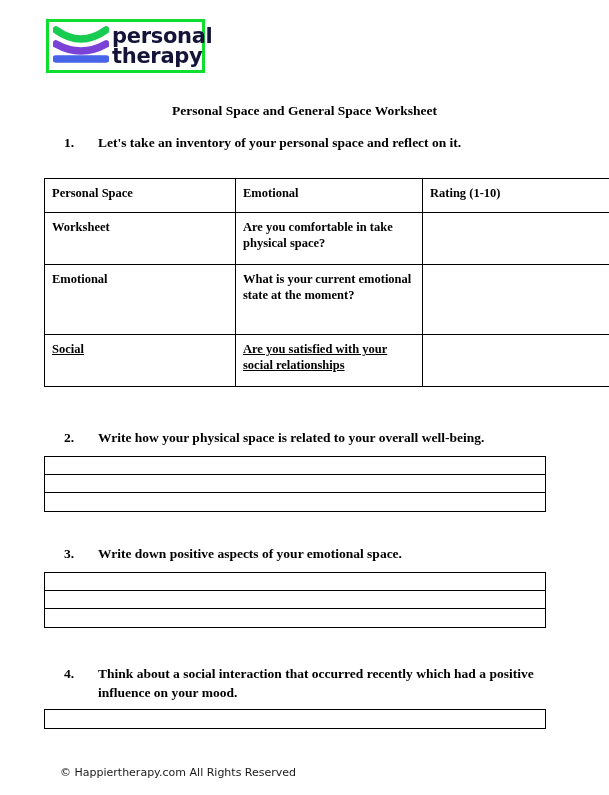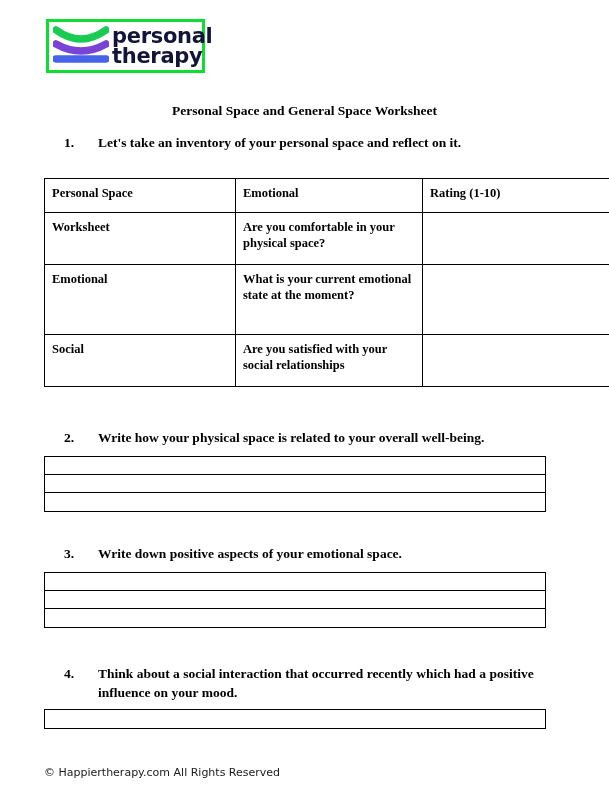--- a/index.html
+++ b/index.html
@@ -100,21 +100,21 @@
   }
   .inventory-table th {
     font-weight: bold;
     height: 20px;
   }
   .col-space  { width: 176px; }
   .col-reflect{ width: 172px; }
   .col-rating { width: 174px; }
   .row-physical  td { height: 38px; }
   .row-emotional td { height: 56px; }
-  .row-social    td { height: 38px; }
+  .row-social    td { height: 38px; text-decoration: underline; }
 
   
   .answer-box {
     position: absolute;
     left: 44px;
     width: 502px;
     border: 1px solid #000000;
     box-sizing: border-box;
     background: #ffffff;
   }
@@ -126,21 +126,21 @@
   .answer-box .line:last-child {
     border-bottom: none;
   }
   #a2 { top: 456px; }
   #a3 { top: 572px; }
   #a4 { top: 709px; }
 
   
   .footer {
     position: absolute;
-    left: 44px;
+    left: 60px;
     top: 766px;
     font-family: "DejaVu Sans", "Liberation Sans", sans-serif;
     font-size: 11px;
     color: #1a1a1a;
   }
 </style>
 </head>
 <body>
 
 <div class="logo-wrap">
@@ -166,21 +166,21 @@
   <thead>
     <tr>
       <th class="col-space">Personal Space</th>
       <th class="col-reflect">Emotional</th>
       <th class="col-rating">Rating (1-10)</th>
     </tr>
   </thead>
   <tbody>
     <tr class="row-physical">
       <td>Worksheet</td>
-      <td>Are you comfortable in your physical space?</td>
+      <td>Are you comfortable in take physical space?</td>
       <td></td>
     </tr>
     <tr class="row-emotional">
       <td>Emotional</td>
       <td>What is your current emotional state at the moment?</td>
       <td></td>
     </tr>
     <tr class="row-social">
       <td>Social</td>
       <td>Are you satisfied with your social relationships</td>

